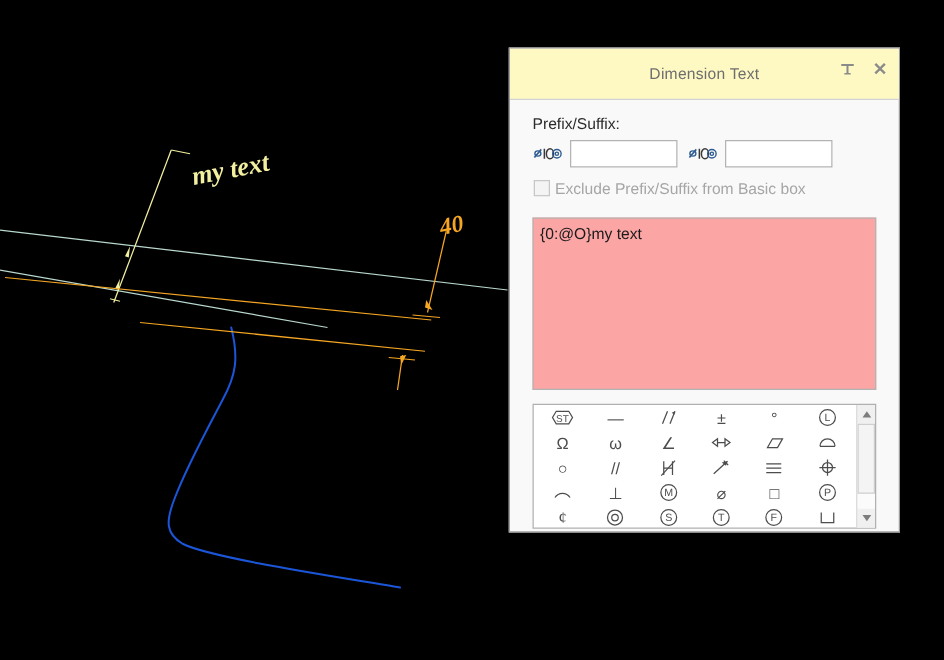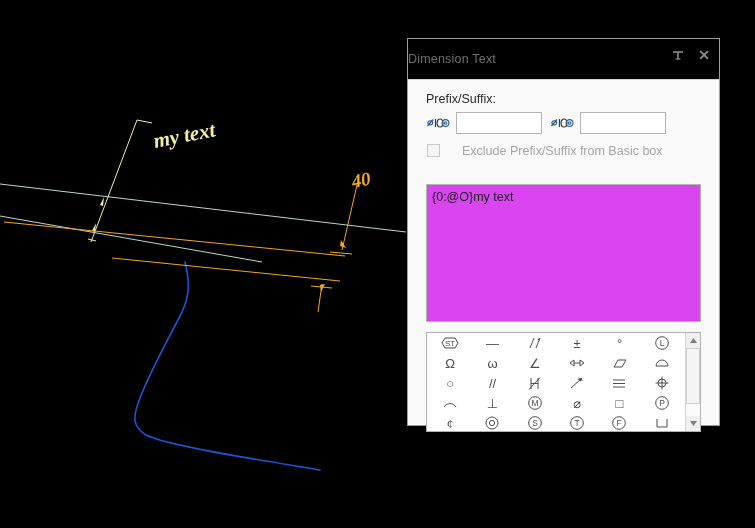--- a/index.html
+++ b/index.html
@@ -37,24 +37,25 @@
     position: absolute;
     left: 407px; top: 38px;
     width: 313px; height: 388px;
     background: #f9f9f9;
     border: 1px solid #9e9e9e;
     box-shadow: 0 0 0 0 rgba(0,0,0,0);
   }
   .panel-titlebar {
     position: relative;
     height: 41px;
-    background: #000000;
+    background: #fef9c3;
     border-bottom: 1px solid #d2d2d2;
     display: flex;
     align-items: center;
+    justify-content: center;
   }
   .panel-title {
     font-size: 12.5px;
     color: #6e6e6e;
     letter-spacing: .2px;
     user-select: none;
   }
   .titlebar-buttons {
     position: absolute;
     right: 6px; top: 0;
@@ -115,41 +116,41 @@
     font-family: "Liberation Sans", sans-serif;
     color: #222;
     padding: 0 3px;
     outline: none;
   }
 
   
   .check-row {
     display: flex;
     align-items: flex-start;
-    gap: 22px;
-    margin: 2px 0 26px 1px;
+    gap: 4px;
+    margin: 2px 0 16px 1px;
   }
   .checkbox-box {
     width: 13px; height: 13px;
     border: 1px solid #c8c8c8;
     background: #f4f4f4;
     flex: 0 0 auto;
   }
   .check-label {
     font-size: 12.5px;
     color: #a6a6a6;
     user-select: none;
   }
 
   
   .dim-textarea {
     width: 100%;
     height: 138px;
     border: 1px solid #b3b3b3;
-    background: #d946ef;
+    background: #fca5a5;
     resize: none;
     outline: none;
     font-family: "Liberation Sans", sans-serif;
     font-size: 12.5px;
     color: #1a1a1a;
     padding: 4px 5px;
     line-height: 1.3;
   }
 
   

